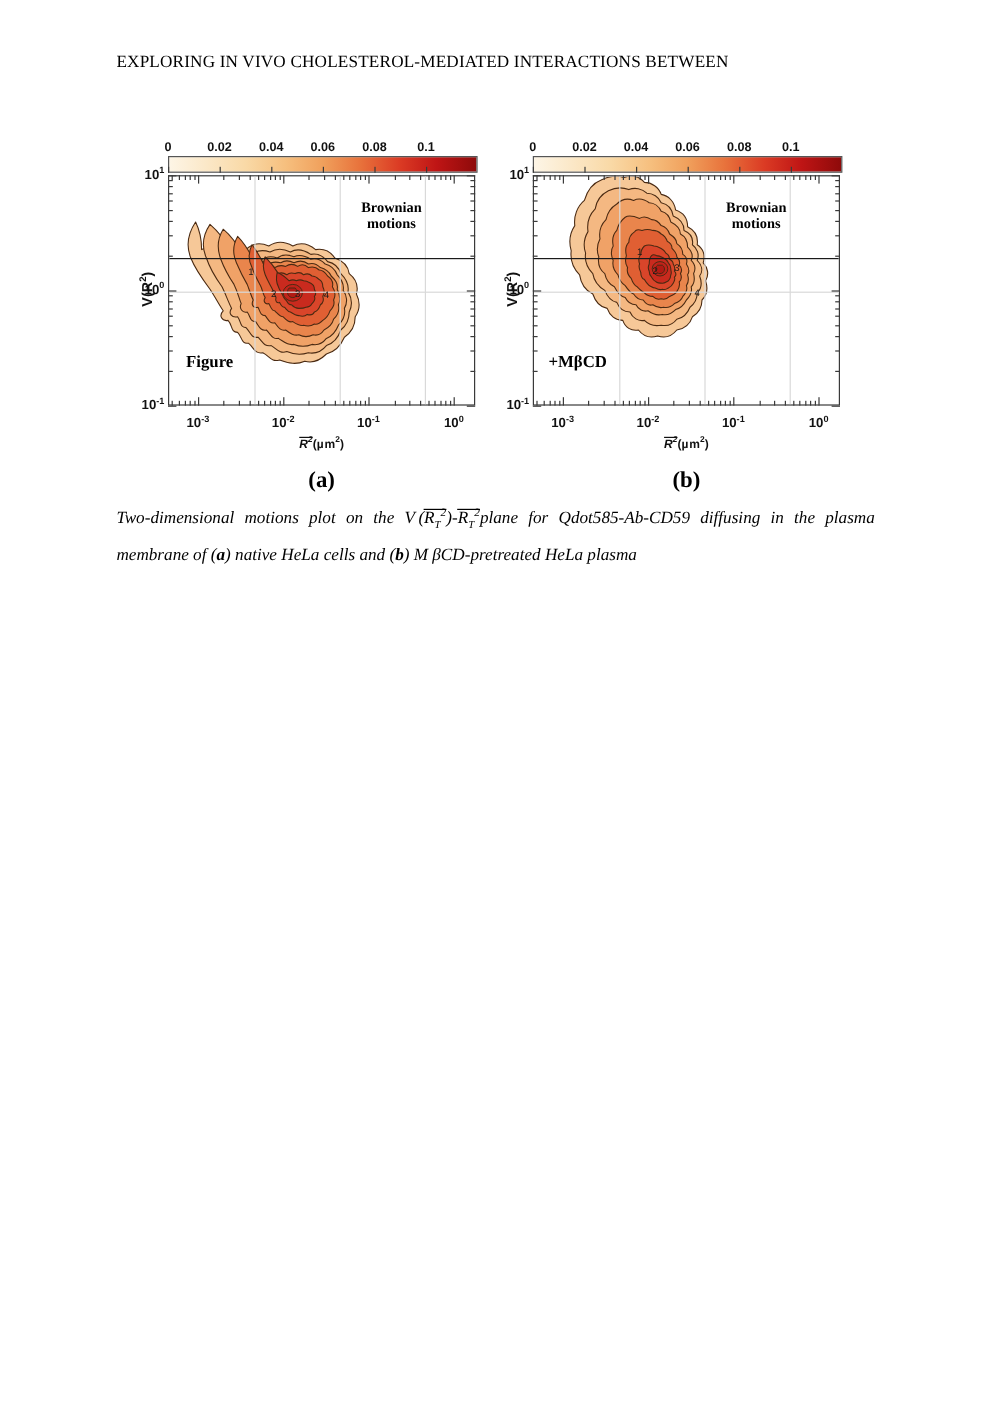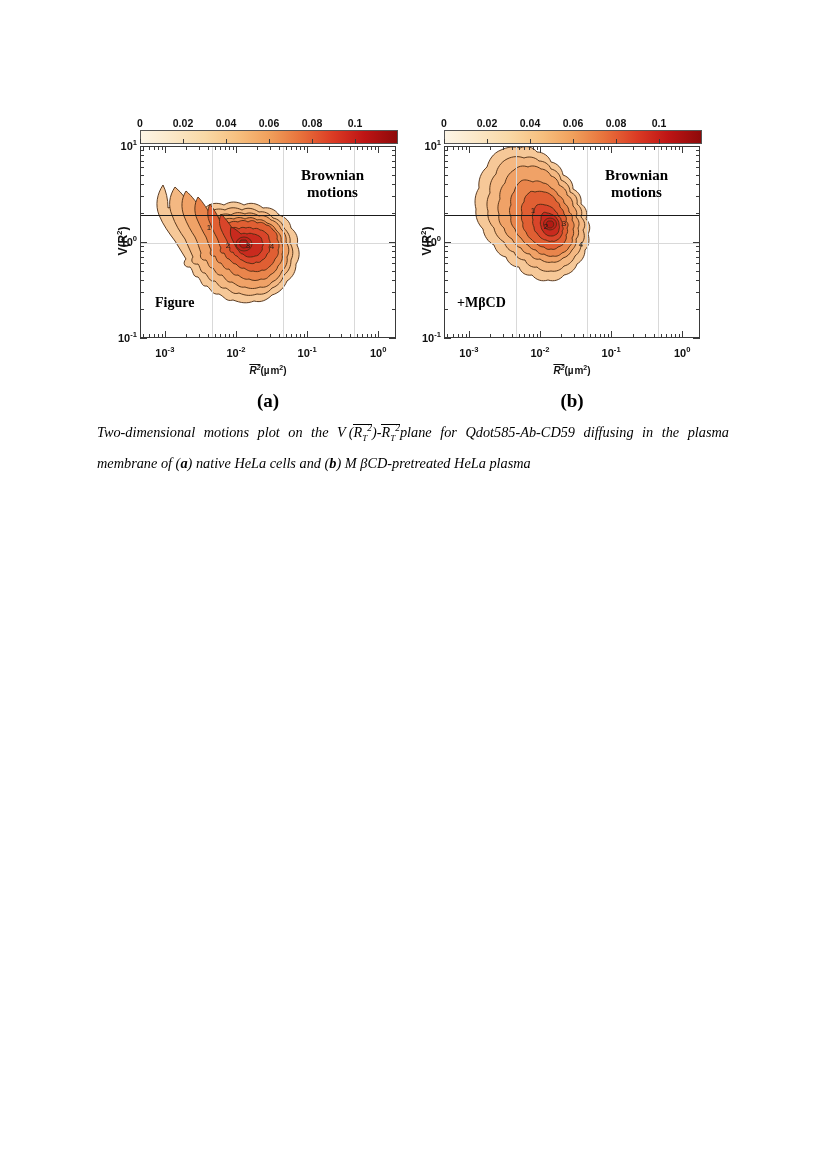--- a/index.html
+++ b/index.html
@@ -197,21 +197,21 @@
   
   .annot {
     position: absolute;
     font-family: "Liberation Serif", serif;
     font-weight: 700;
     color: #000;
     white-space: nowrap;
     line-height: 1.12;
   }
   .annot.brownian {
-    font-size: 15px;
+    font-size: 12px;
     text-align: center;
   }
   .annot.cond {
     font-size: 14px;
   }
 
   .panel-letter {
     position: absolute;
     font-family: "Liberation Serif", serif;
     font-weight: 700;
@@ -254,20 +254,21 @@
     line-height: 1.05;
   }
   #caption-text sup { font-size: 9.5px; vertical-align: super; line-height: 0; }
   #caption-text sub { font-size: 9px; vertical-align: sub; line-height: 0; }
   #caption-text b { font-weight: 700; font-style: italic; }
 </style>
 </head>
 <body>
 
 <div id="page-header">
+  <div class="hdr-line">EXPLORING IN VIVO CHOLESTEROL-MEDIATED INTERACTIONS BETWEEN</div>
 </div>
 
 <div id="figure-block">
 
   <div class="panel panel-a">
 
     <div class="cbar-wrap">
       <div class="cbar"></div>
       <div class="cbar-ticks">
           <i style="left: 0px;"></i>

